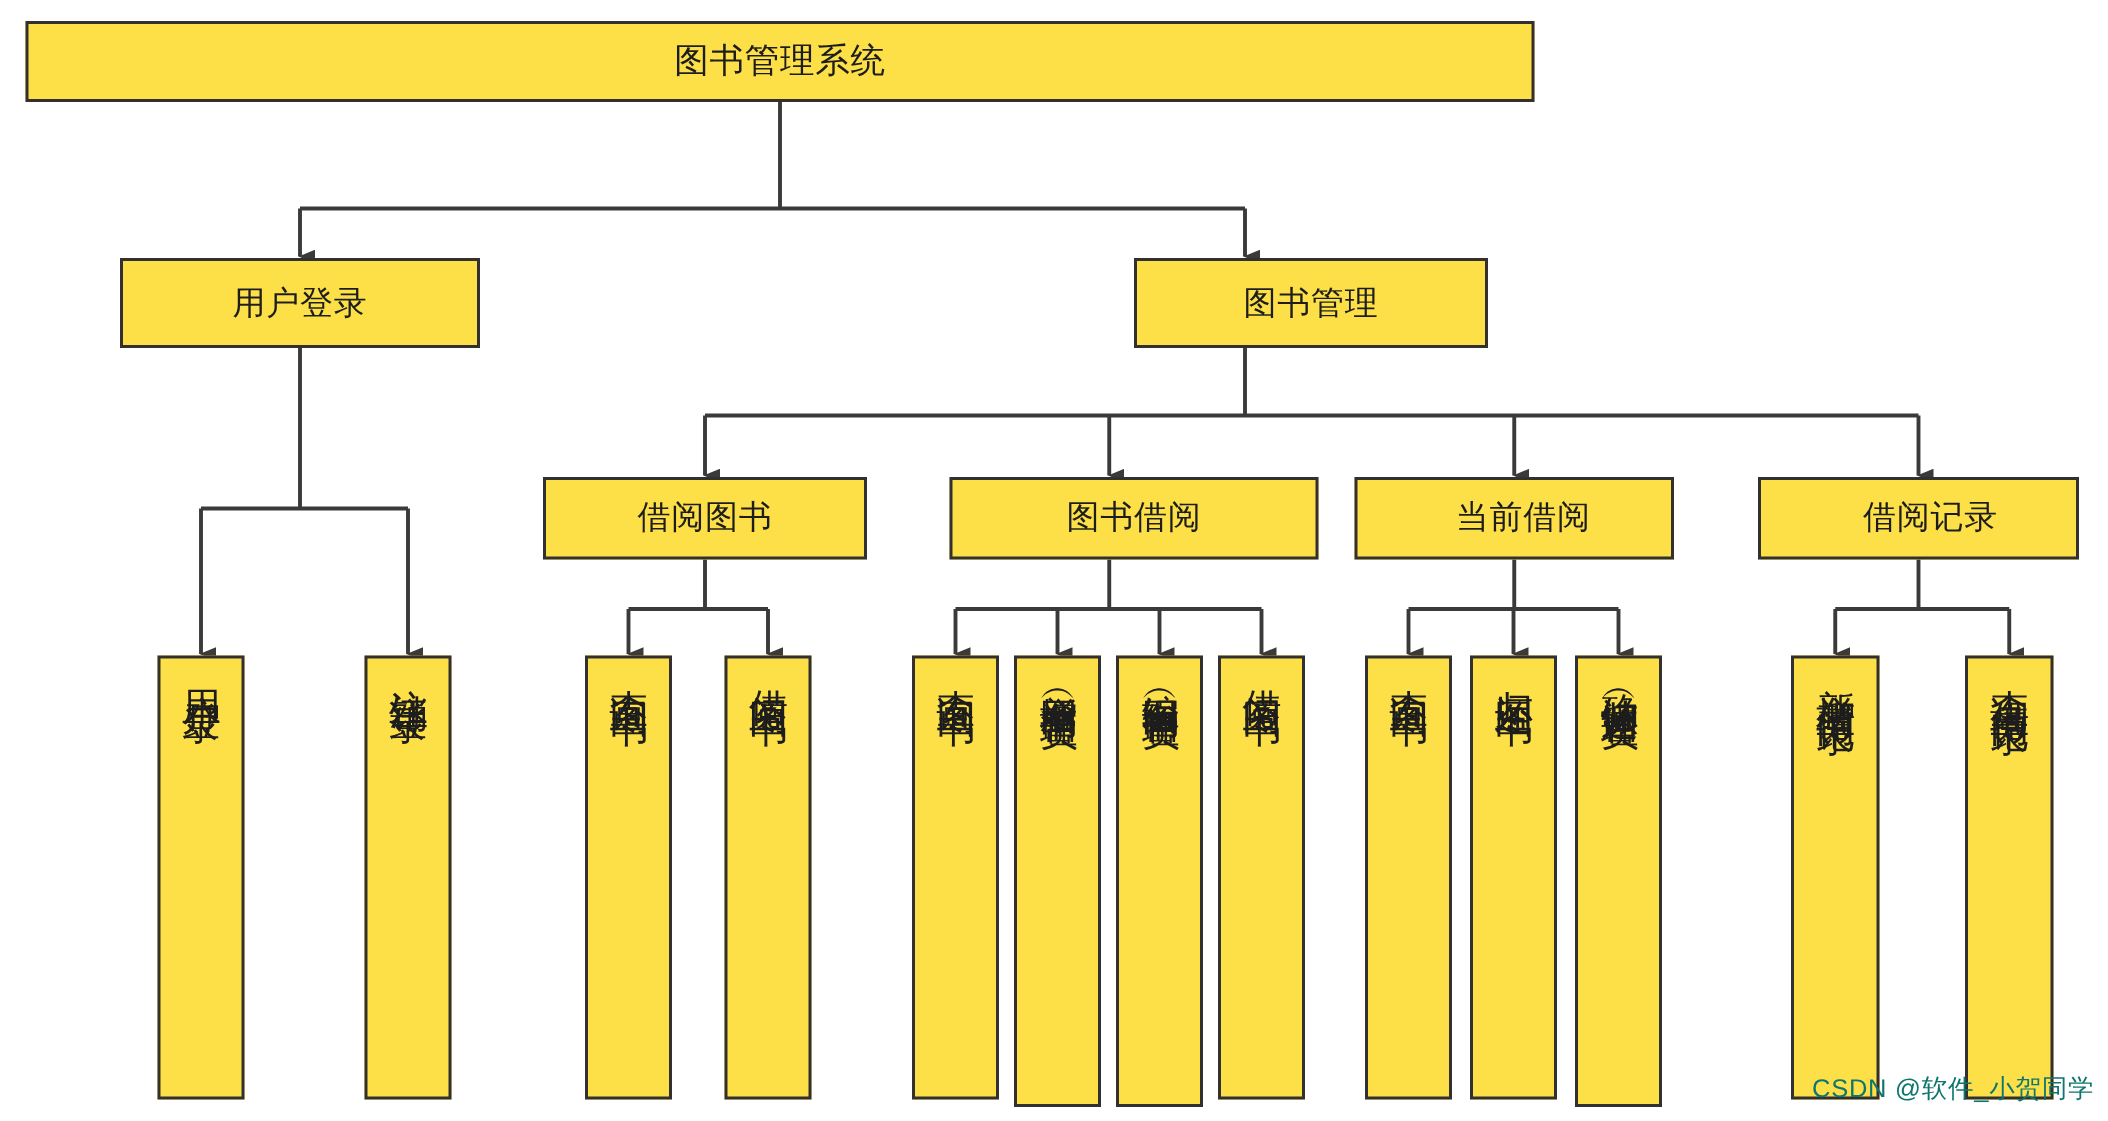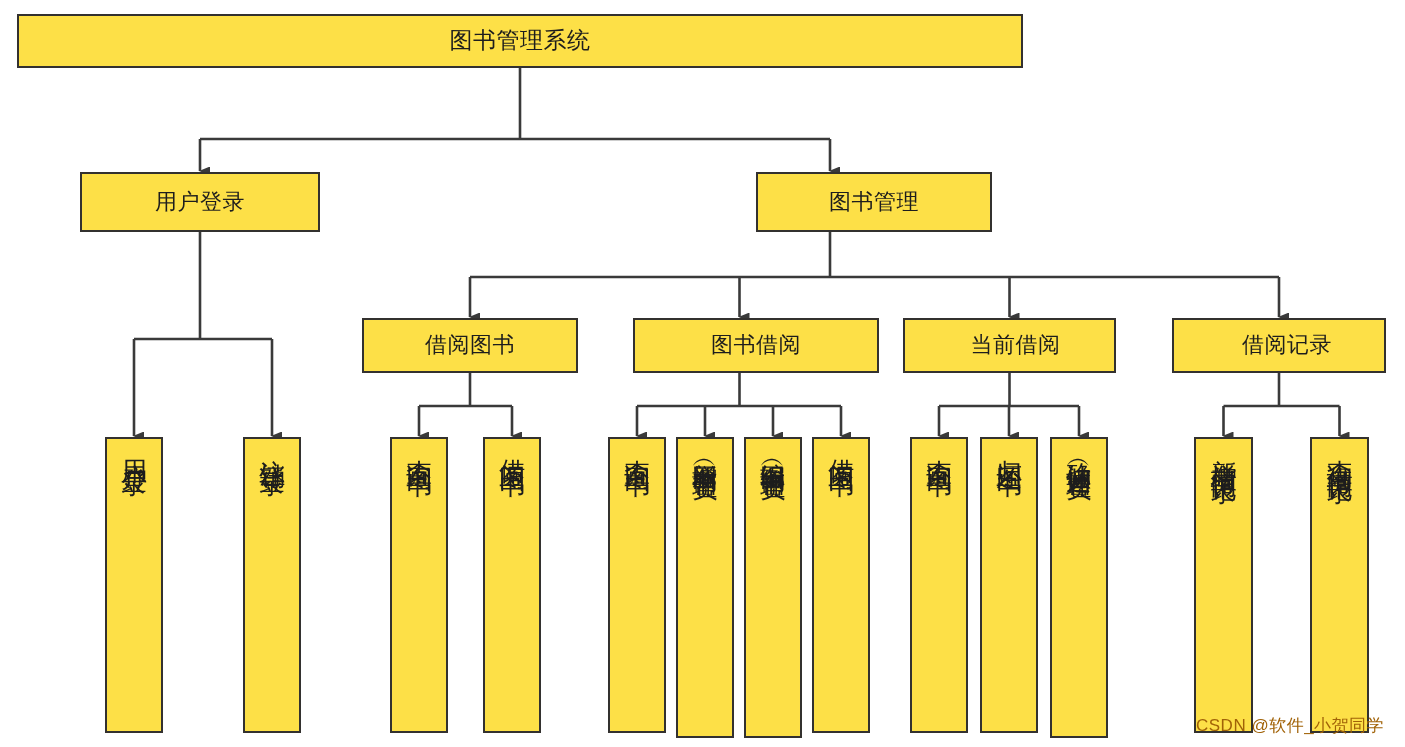--- a/index.html
+++ b/index.html
@@ -73,24 +73,25 @@
     letter-spacing: 2px;
     padding-top: 4px;
     align-items: flex-start;
   }
   .node.vertical.mid-text .node-label {
     align-items: center;
     padding-top: 0;
   }
   .watermark {
     position: absolute;
-    color: #a16207;
+    color: #0f766e;
     font-size: 17px;
     white-space: nowrap;
     letter-spacing: 0.5px;
+    margin-left: 12px;
   }
 </style>
 </head>
 <body>
 
 <div id="diagram-root">
   <svg class="connectors" viewBox="0 0 1405 747" xmlns="http://www.w3.org/2000/svg">
     <defs>
       <marker id="arrowhead" markerWidth="9" markerHeight="11" refX="4.5" refY="10" orient="auto" markerUnits="userSpaceOnUse">
         <polygon points="0,0 9,0 4.5,11" fill="#3a3a3a"></polygon>

